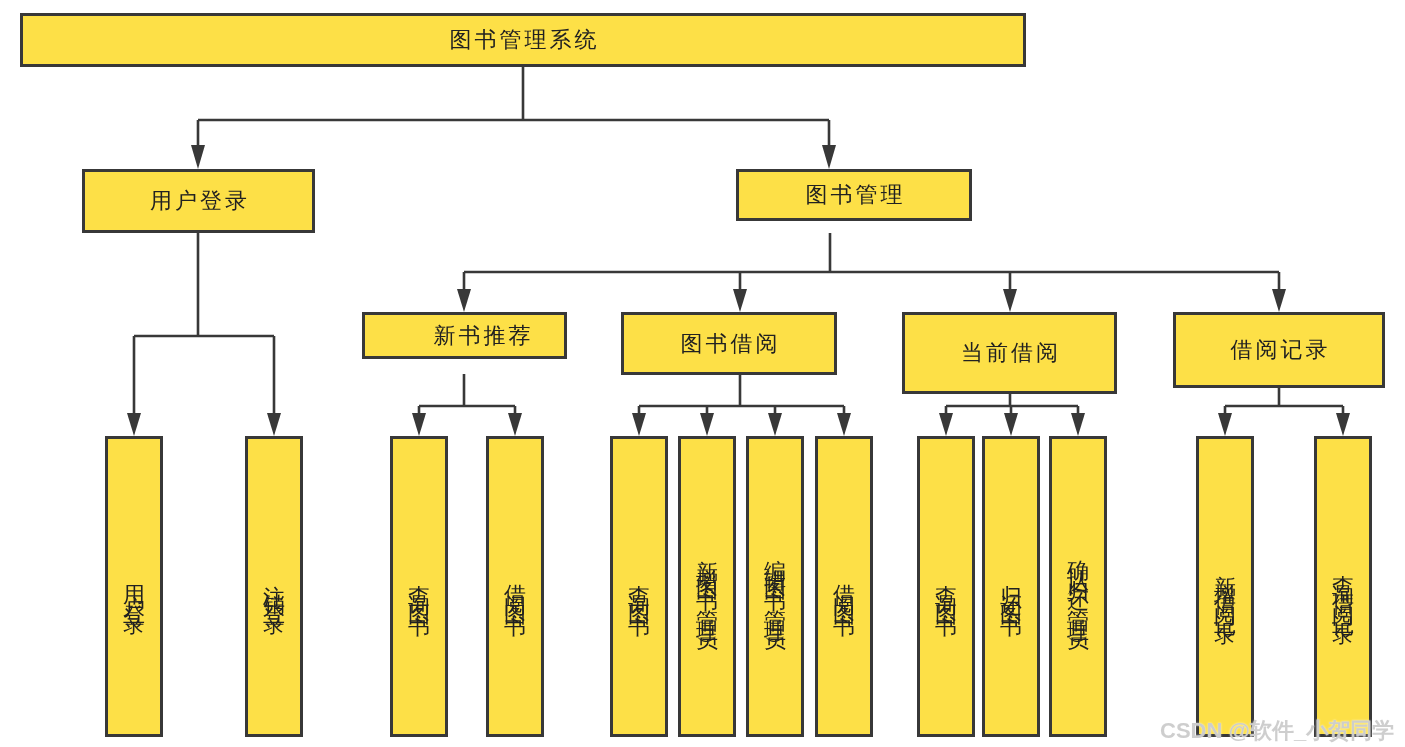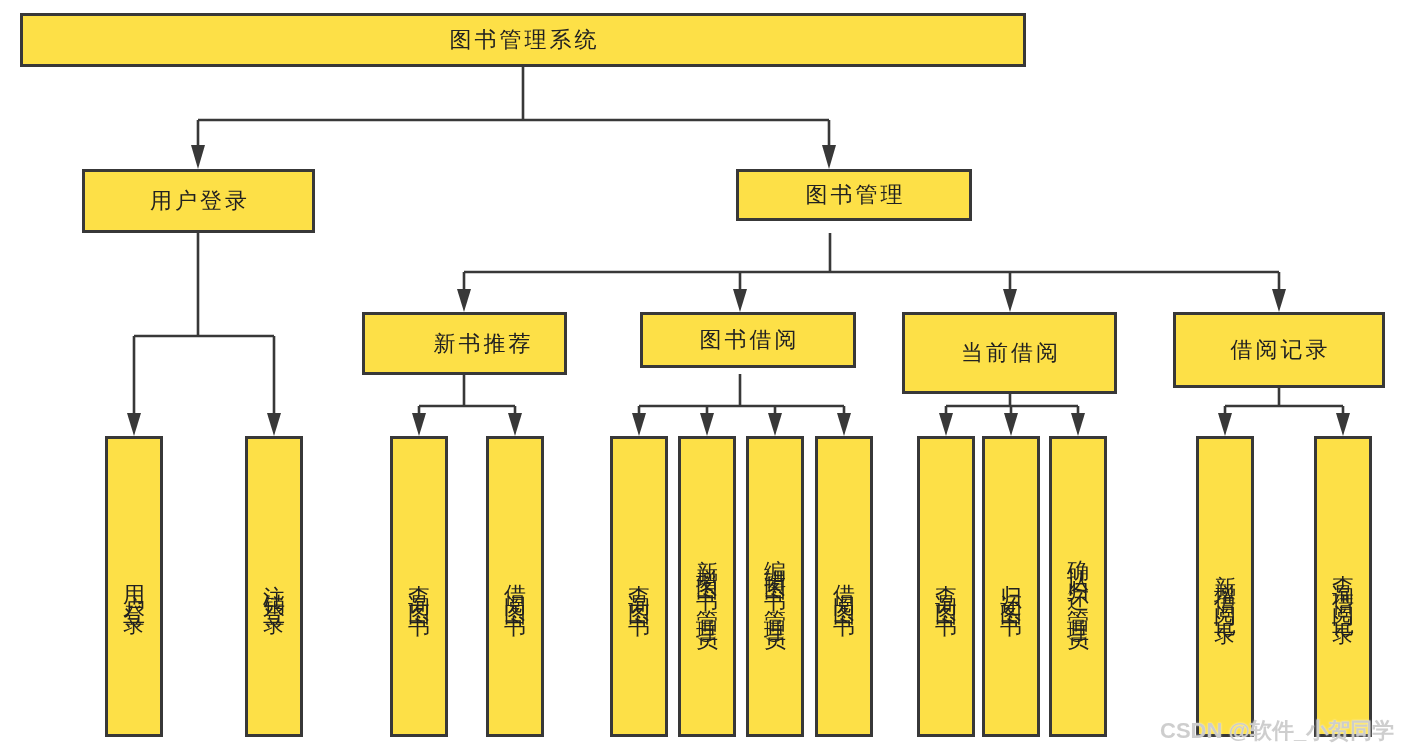--- a/index.html
+++ b/index.html
@@ -41,22 +41,22 @@
     line-height: 1;
     white-space: normal;
   }
 
   
   .n-root  { left: 20px;   top: 13px;  width: 1006px; height: 54px; }
   
   .n-l2-0  { left: 82px;   top: 169px; width: 233px;  height: 64px; }
   .n-l2-1  { left: 712px;  top: 169px; width: 236px;  height: 52px; margin-left: 24px; }
   
-  .n-l3-0  { left: 362px;  top: 312px; width: 205px;  height: 63px; padding-left: 35px; }
-  .n-l3-1  { left: 640px;  top: 312px; width: 216px;  height: 56px; }
+  .n-l3-0  { left: 362px;  top: 312px; width: 205px;  height: 47px; padding-left: 35px; }
+  .n-l3-1  { left: 621px;  top: 312px; width: 216px;  height: 63px; }
   .n-l3-2  { left: 902px;  top: 312px; width: 215px;  height: 82px; }
   .n-l3-3  { left: 1173px; top: 312px; width: 212px;  height: 76px; }
   
   .leaf    { top: 436px; width: 58px; height: 301px; border-width: 3px; }
   .n-lf-0  { left: 105px;  }
   .n-lf-1  { left: 245px;  }
   .n-lf-2  { left: 390px;  }
   .n-lf-3  { left: 486px;  }
   .n-lf-4  { left: 610px;  }
   .n-lf-5  { left: 678px;  }

